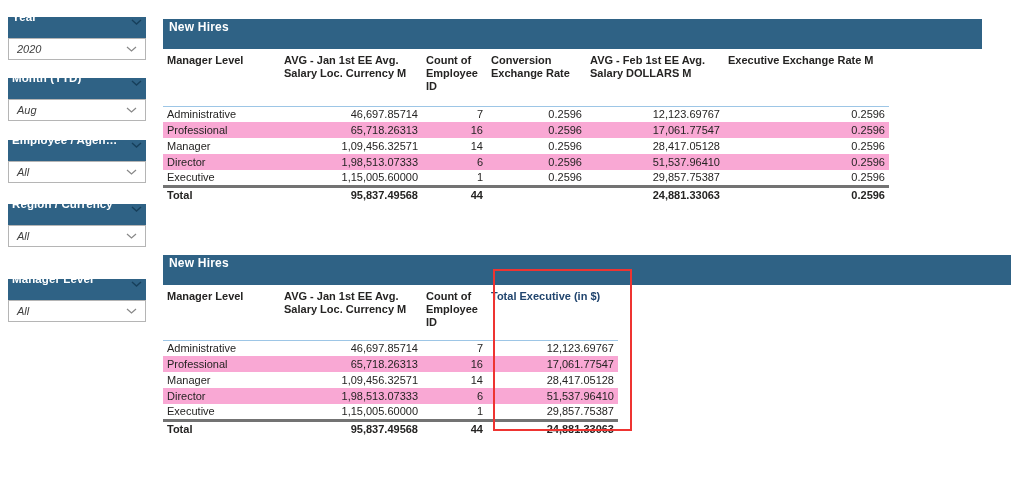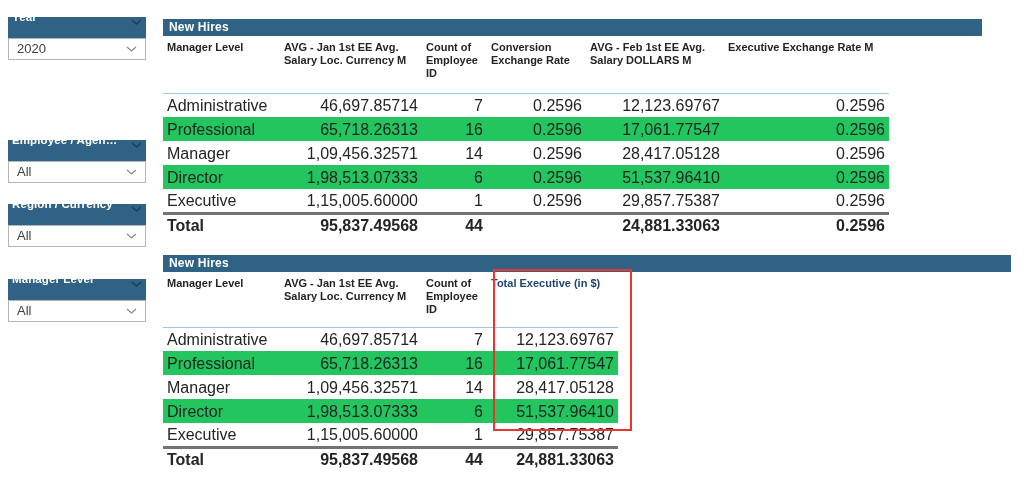--- a/index.html
+++ b/index.html
@@ -8,35 +8,35 @@
   .canvas { position:relative; width:1035px; height:478px; background:#fff; }
 
   
   .slicer { position:absolute; left:8px; width:138px; }
   .slicer-header { height:24px; background:#2f6285; color:#fff; display:flex;
     align-items:flex-end; justify-content:space-between; padding:0 4px 16px 4px; }
   .slicer-title { font-size:11.5px; font-weight:bold; letter-spacing:.1px; line-height:16px; white-space:nowrap; }
   .slicer-select { position:absolute; left:0; top:21px; width:138px; height:22px;
     background:#fff; border:1px solid #b5b5b5; display:flex; align-items:center;
     justify-content:space-between; padding:0 8px; cursor:pointer; }
-  .slicer-value { font-size:13px; color:#404040; line-height:22px; }
+  .slicer-value { font-size:11px; color:#404040; line-height:22px;font-style:italic; }
   .chev { display:block; }
 
   
   .visual { position:absolute; }
-  .visual-title { height:17px; background:#2f6285; color:#fff; font-size:12px;
+  .visual-title { height:30px; background:#2f6285; color:#fff; font-size:12px;
     font-weight:bold; line-height:17px; padding-left:6px; letter-spacing:.2px; }
   table { border-collapse:collapse; table-layout:fixed; }
   th { font-size:11px; font-weight:bold; color:#252423; text-align:left;
     vertical-align:top; padding:5px 4px 2px 4px; line-height:13px;
     border-bottom:1px solid #9dc6e6; overflow:hidden; }
-  td { font-size:16px; color:#252423; height:24px; padding:0 4px; line-height:15px;
+  td { font-size:11px; color:#252423; height:16px; padding:0 4px; line-height:15px;
     text-align:right; white-space:nowrap; overflow:hidden; }
   td:first-child { text-align:left; }
-  tr.alt td { background:#22c55e; }
+  tr.alt td { background:#f9a8d4; }
   tr.total td { font-weight:bold; border-top:3px solid #737373; }
   #table1 th { height:57px; }
   #table2 th { height:55px; }
   th.hl { color:#21456e; }
 
   
   .red-box { position:absolute; left:493px; top:269px; width:139px; height:162px;
     border:2px solid #ee3431; pointer-events:none; }
 </style>
 </head>
@@ -52,20 +52,34 @@
         </svg>
     </div>
     <div class="slicer-select">
       <span class="slicer-value">2020</span>
       <svg class="chev" width="11" height="6" viewBox="0 0 11 6">
           <path d="M1 1 L5.5 5 L10 1" stroke="#888" stroke-width="1.2" fill="none"></path>
         </svg>
     </div>
   </div>
 
+  <div class="slicer" style="top:78px">
+    <div class="slicer-header">
+      <span class="slicer-title">Month (YTD)</span>
+      <svg class="chev" width="11" height="6" viewBox="0 0 11 6">
+          <path d="M1 1 L5.5 5 L10 1" stroke="#173f5b" stroke-width="1.4" fill="none"></path>
+        </svg>
+    </div>
+    <div class="slicer-select">
+      <span class="slicer-value">Aug</span>
+      <svg class="chev" width="11" height="6" viewBox="0 0 11 6">
+          <path d="M1 1 L5.5 5 L10 1" stroke="#888" stroke-width="1.2" fill="none"></path>
+        </svg>
+    </div>
+  </div>
 
   <div class="slicer" style="top:140px">
     <div class="slicer-header">
       <span class="slicer-title">Employee / Agen…</span>
       <svg class="chev" width="11" height="6" viewBox="0 0 11 6">
           <path d="M1 1 L5.5 5 L10 1" stroke="#173f5b" stroke-width="1.4" fill="none"></path>
         </svg>
     </div>
     <div class="slicer-select">
       <span class="slicer-value">All</span>

